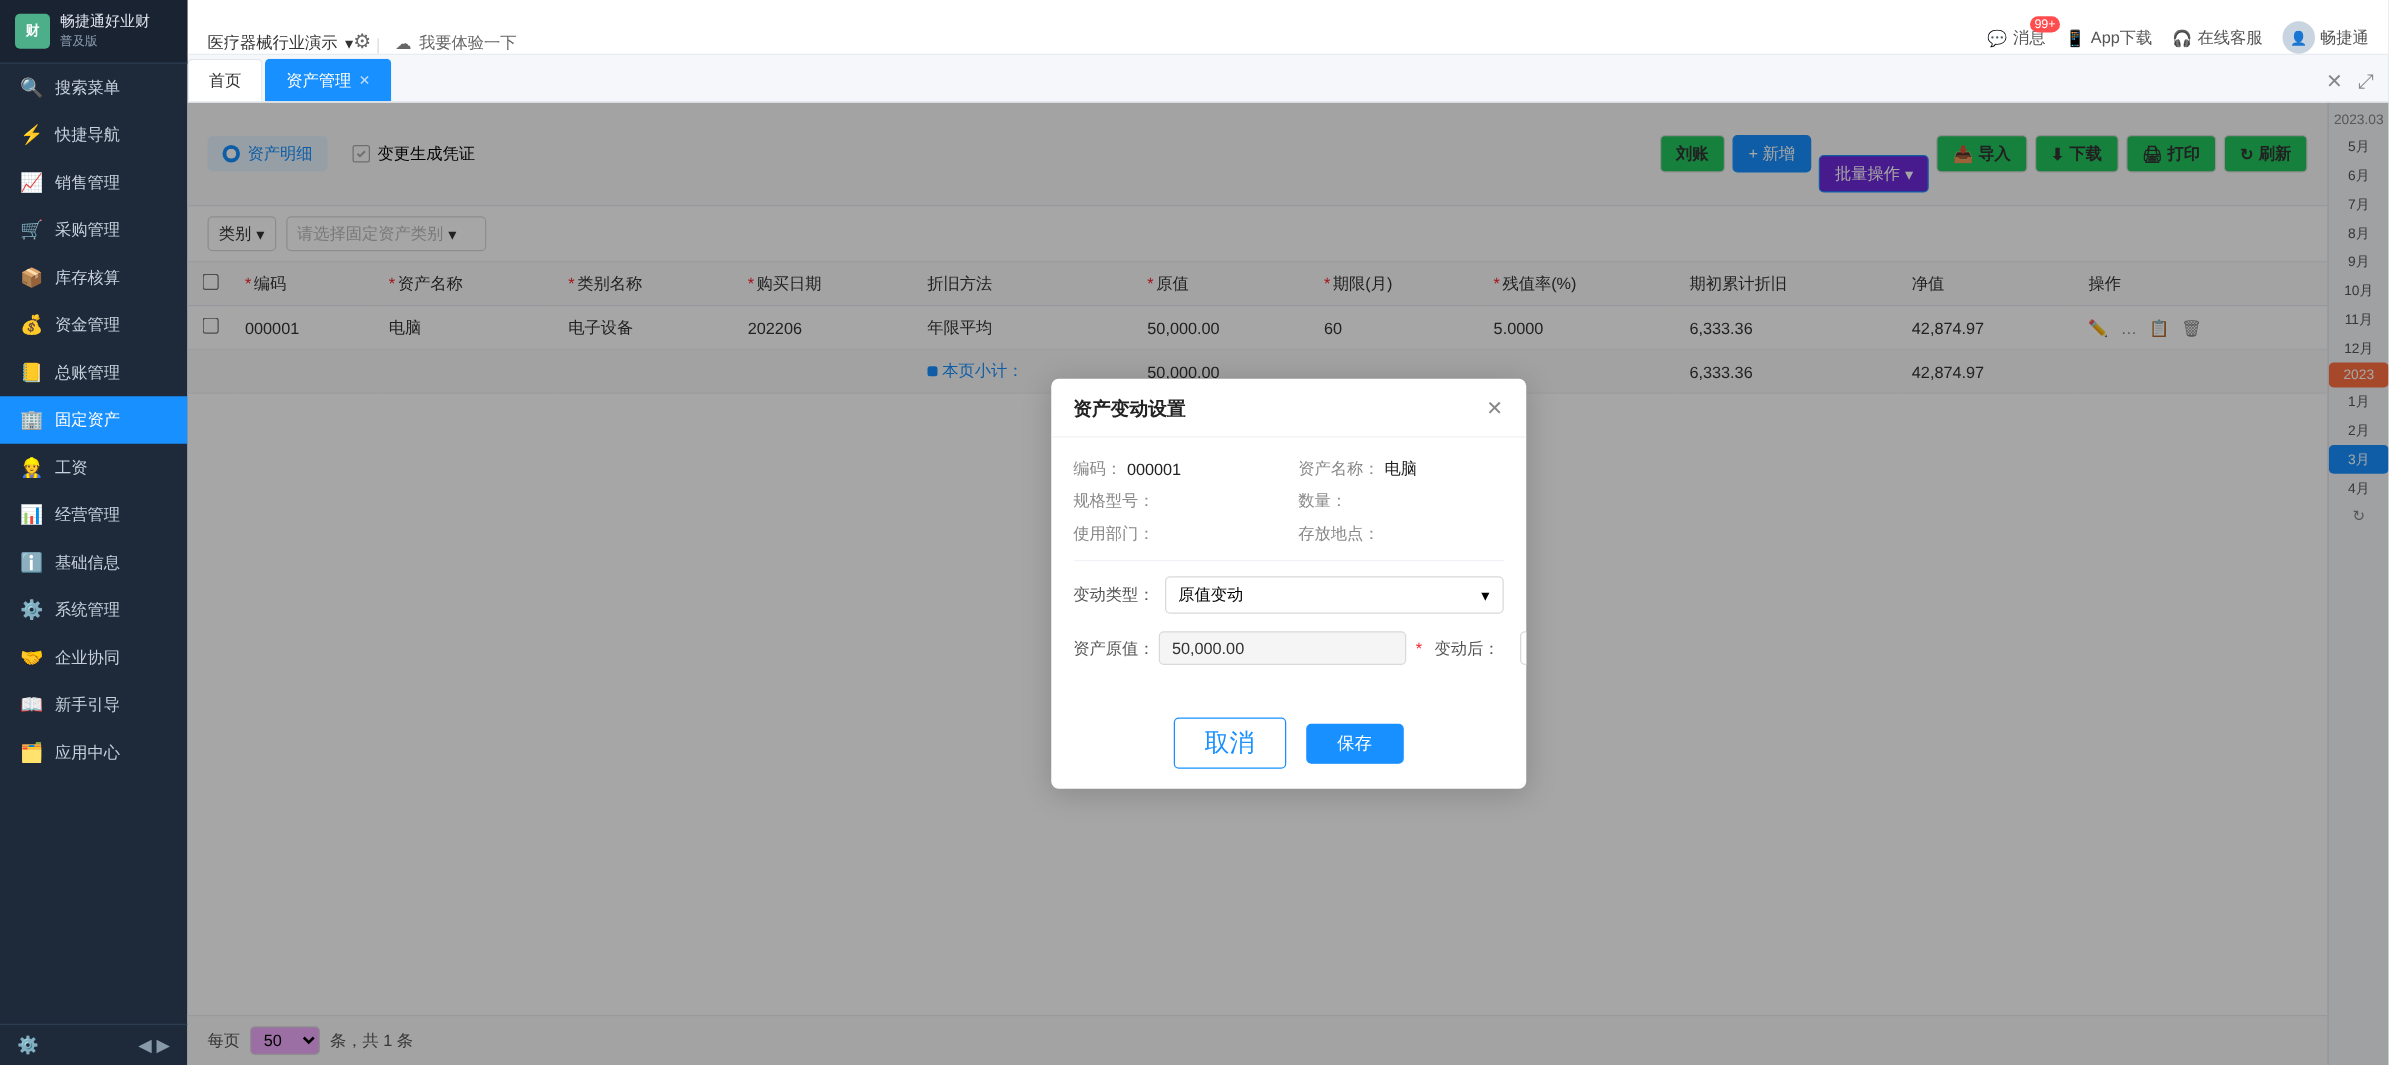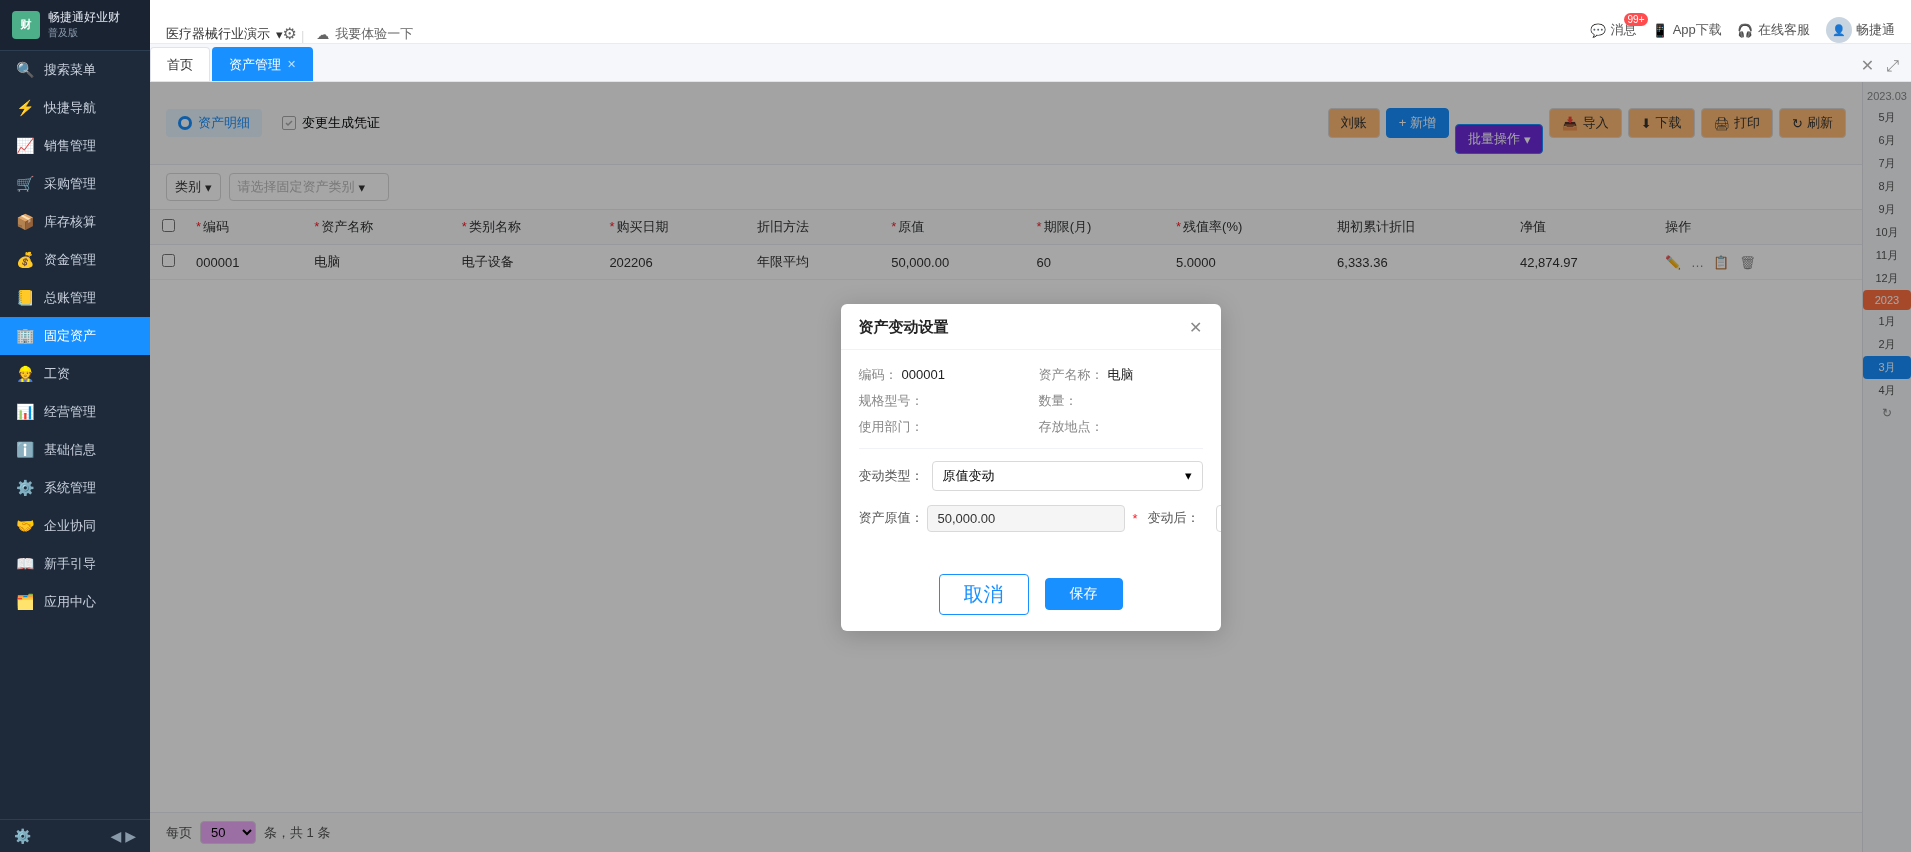--- a/index.html
+++ b/index.html
@@ -160,21 +160,21 @@
     .toolbar-tab {
       display: flex; align-items: center; gap: 6px;
       padding: 5px 12px;
       border-radius: 4px;
       font-size: 13px; cursor: pointer;
     }
     .toolbar-tab.active { background: #e6f4ff; color: #1890ff; }
     .toolbar-tab-icon { width: 14px; height: 14px; border-radius: 50%; background: #1890ff; display:flex; align-items:center; justify-content:center; }
     .toolbar-right { margin-left: auto; display: flex; align-items: center; gap: 6px; }
     .btn { padding: 5px 12px; border-radius: 4px; font-size: 13px; cursor: pointer; border: 1px solid transparent; display: flex; align-items: center; gap: 4px; }
-    .btn-default { background: #fdba74; border-color: #d9d9d9; color: #333; }
+    .btn-default { background: #22c55e; border-color: #d9d9d9; color: #333; font-weight: bold; }
     .btn-primary { background: #1890ff; color: white; border-color: #1890ff; }
     .btn-batch { background: #6d28d9; color: white; border-color: #1890ff; margin-top: 32px; }
 
     
     .filter-bar {
       display: flex; align-items: center; gap: 8px;
       padding: 8px 16px;
       border-bottom: 1px solid #e8ecf0;
     }
     .filter-select {
@@ -526,20 +526,39 @@
               <td>5.0000</td>
               <td>6,333.36</td>
               <td>42,874.97</td>
               <td>
                 <span style="color:#1890ff;cursor:pointer;margin-right:6px;">✏️</span>
                 <span style="color:#888;cursor:pointer;margin-right:6px;">…</span>
                 <span style="color:#888;cursor:pointer;margin-right:6px;">📋</span>
                 <span style="color:#888;cursor:pointer;">🗑</span>
               </td>
             </tr>
+            <tr class="subtotal-row">
+              <td></td>
+              <td></td>
+              <td></td>
+              <td></td>
+              <td></td>
+              <td>
+                <span class="subtotal-label">
+                  <span class="subtotal-dot"></span>
+                  <span>本页小计：</span>
+                </span>
+              </td>
+              <td>50,000.00</td>
+              <td></td>
+              <td></td>
+              <td>6,333.36</td>
+              <td>42,874.97</td>
+              <td></td>
+            </tr>
           </tbody>
         </table>
       </div>
 
       <div class="bottom-bar">
         <span>每页</span>
         <select class="page-size-select">
           <option>50</option>
           <option>20</option>
           <option>100</option>

